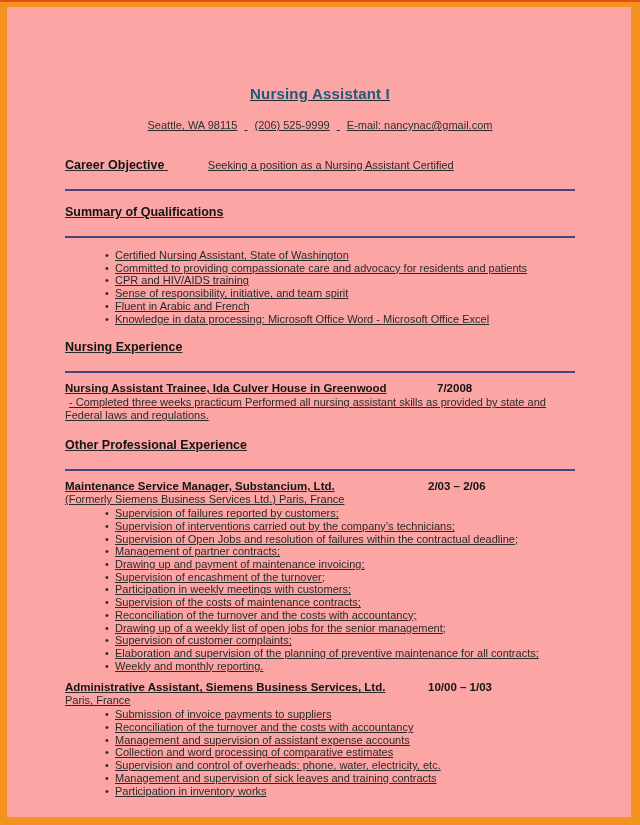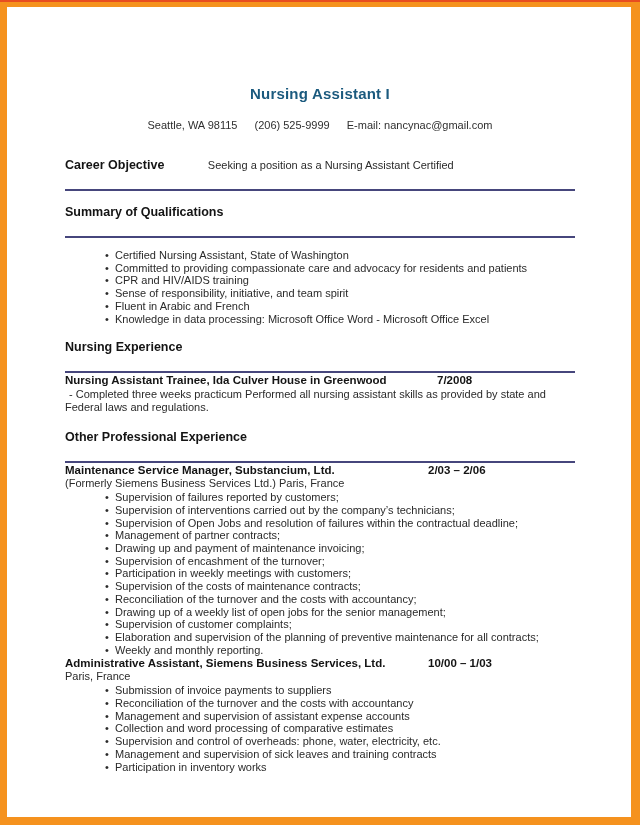--- a/index.html
+++ b/index.html
@@ -9,24 +9,25 @@
     background:#f5921e;
     position:relative;
     overflow:hidden;
   }
   .frame-top-edge{
     position:absolute;top:0;left:0;right:0;height:2px;background:#e84d20;z-index:3;
   }
   .page{
     position:absolute;
     top:7px;left:7px;right:9px;bottom:8px;
-    background:#ffffff;
+    background:#fca5a5;
     color:#2a2a2a;
     box-sizing:border-box;
     padding:78px 56px 0 58px;
+    text-decoration:underline;
   }
   .doc-header{text-align:center;}
   .doc-title{
     color:#1b5a7e;font-weight:bold;font-size:15px;line-height:17px;letter-spacing:.2px;
   }
   .contact-line{
     font-size:11px;line-height:14px;margin-top:16px;color:#2f2f2f;
   }
   .contact-line span{margin:0 7px;}
   .section-head{
@@ -45,21 +46,21 @@
   ul.bullets li{
     font-size:11px;line-height:12.7px;
     padding-left:50px;position:relative;color:#2a2a2a;
   }
   ul.bullets li::before{
     content:"\2022";
     position:absolute;left:40px;top:0;
     font-size:11px;color:#2a2a2a;
   }
   .sec-nursing{margin-top:15px;}
-  .job{margin-top:0;}
+  .job{margin-top:8px;}
   .job-head{position:relative;font-size:11.5px;font-weight:bold;line-height:14px;color:#141414;}
   .job-date{position:absolute;left:363px;top:0;white-space:nowrap;}
   .job-date-wide{left:372px;}
   .job-sub{font-size:11px;line-height:13px;color:#2a2a2a;}
   .job-desc{
     font-size:11px;line-height:13px;color:#2a2a2a;margin:1px 0 0 0;text-indent:4px;
   }
   .sec-other{margin-top:16px;}
   .job ul.bullets{margin-top:1px;}
 </style>

